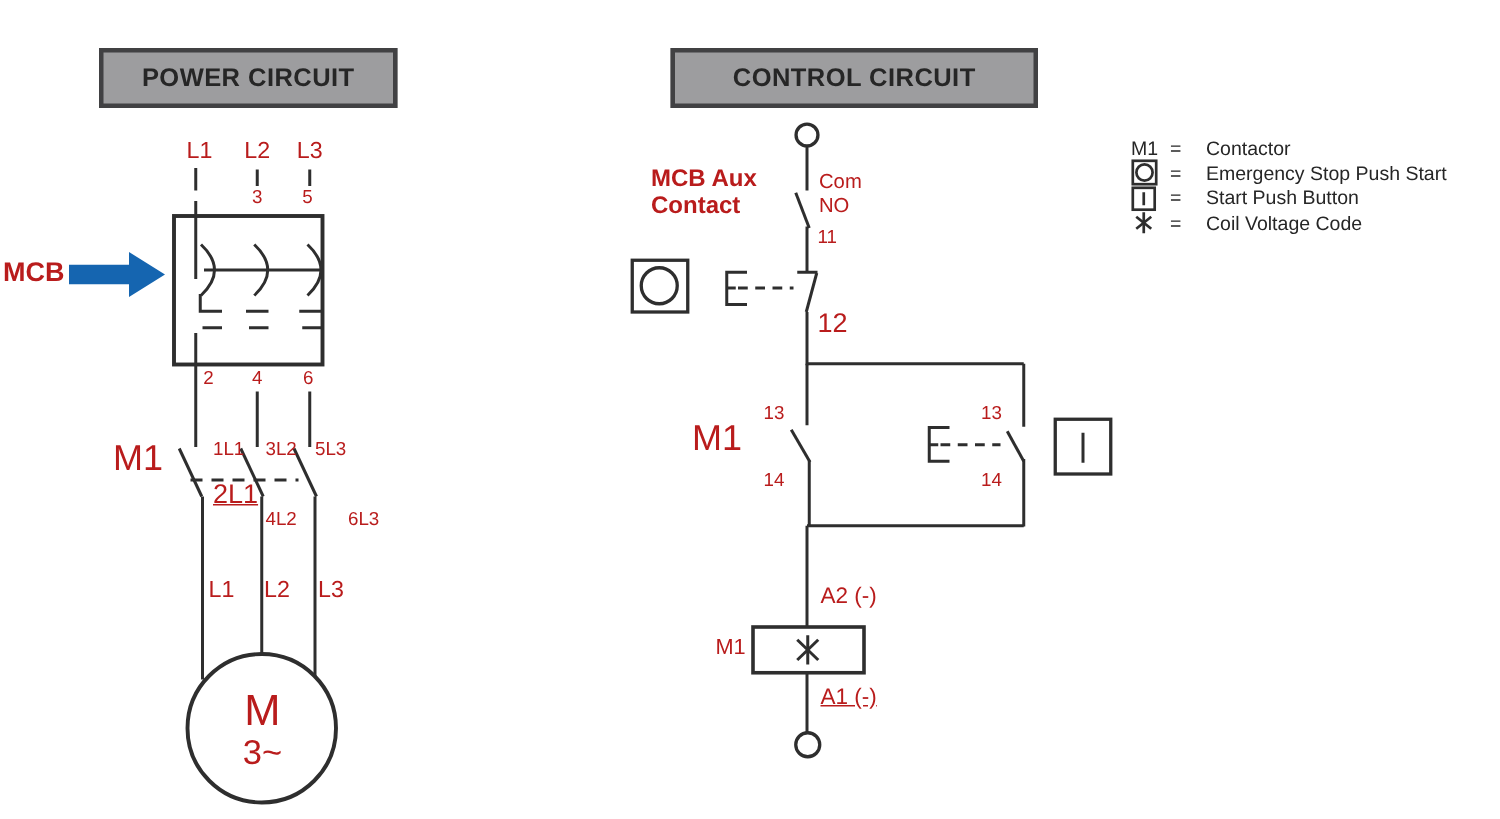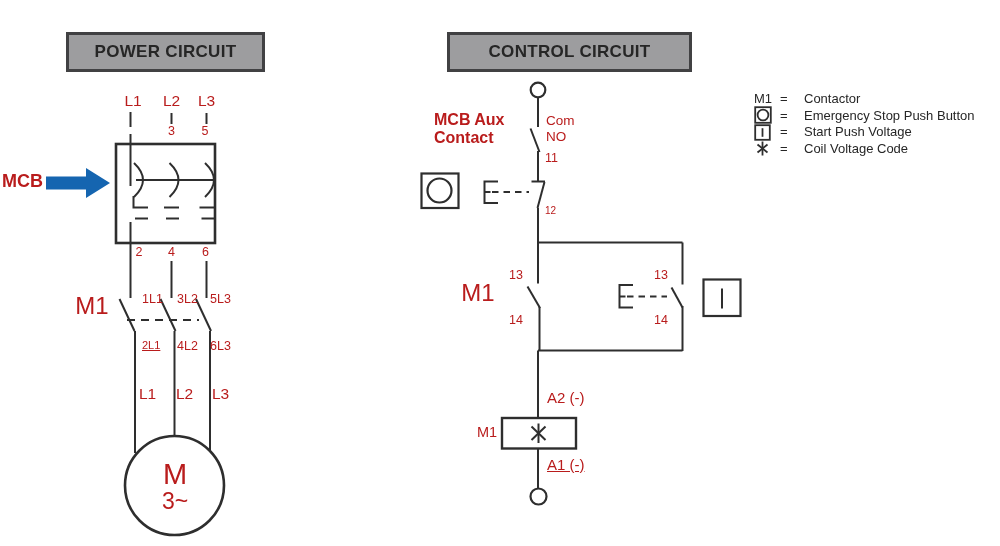--- a/index.html
+++ b/index.html
@@ -150,39 +150,39 @@
   <div class="lbl ctr" style="left:139px;top:246px;font-size:12.5px;">2</div>
   <div class="lbl ctr" style="left:171.5px;top:246px;font-size:12.5px;">4</div>
   <div class="lbl ctr" style="left:205.5px;top:246px;font-size:12.5px;">6</div>
 
   <div class="lbl ctr" style="left:92px;top:294px;font-size:24px;">M1</div>
 
   <div class="lbl" style="left:142px;top:293px;font-size:12.5px;">1L1</div>
   <div class="lbl" style="left:177px;top:293px;font-size:12.5px;">3L2</div>
   <div class="lbl" style="left:210px;top:293px;font-size:12.5px;">5L3</div>
 
-  <div class="lbl" style="left:142px;top:340px;font-size:11px;text-decoration:underline;">2L1</div>
+  <div class="lbl" style="left:142px;top:320px;font-size:18px;text-decoration:underline;">2L1</div>
   <div class="lbl" style="left:177px;top:340px;font-size:12.5px;">4L2</div>
-  <div class="lbl" style="left:210px;top:340px;font-size:12.5px;">6L3</div>
+  <div class="lbl" style="left:210px;top:340px;font-size:12.5px;padding-left:22px;">6L3</div>
 
   <div class="lbl" style="left:139px;top:386px;font-size:15.5px;">L1</div>
   <div class="lbl" style="left:176px;top:386px;font-size:15.5px;">L2</div>
   <div class="lbl" style="left:212px;top:386px;font-size:15.5px;">L3</div>
 
   <div class="lbl ctr" style="left:175px;top:460px;font-size:29px;">M</div>
   <div class="lbl ctr" style="left:175px;top:490px;font-size:23px;">3~</div>
 
   <div class="lbl b" style="left:434px;top:112px;font-size:16px;">MCB Aux</div>
   <div class="lbl b" style="left:434px;top:130px;font-size:16px;">Contact</div>
 
   <div class="lbl" style="left:546px;top:114px;font-size:13.5px;">Com</div>
   <div class="lbl" style="left:546px;top:130px;font-size:13.5px;">NO</div>
 
   <div class="lbl" style="left:545px;top:152px;font-size:12.5px;">11</div>
-  <div class="lbl" style="left:545px;top:206px;font-size:10px;">12</div>
+  <div class="lbl" style="left:545px;top:206px;font-size:18px;">12</div>
 
   <div class="lbl ctr" style="left:478px;top:281px;font-size:24px;">M1</div>
   <div class="lbl ctr" style="left:516px;top:269px;font-size:12.5px;">13</div>
   <div class="lbl ctr" style="left:516px;top:314px;font-size:12.5px;">14</div>
 
   <div class="lbl ctr" style="left:661px;top:269px;font-size:12.5px;">13</div>
   <div class="lbl ctr" style="left:661px;top:314px;font-size:12.5px;">14</div>
 
   <div class="lbl" style="left:547px;top:390px;font-size:15px;">A2 (-)</div>
   <div class="lbl ctr" style="left:487px;top:425px;font-size:14.5px;">M1</div>
@@ -195,31 +195,31 @@
       <span class="legend-label">Contactor</span>
     </div>
     <div class="legend-row">
       <span class="legend-sym">
         <svg width="18" height="18" viewBox="0 0 18 18" fill="none" stroke="#2e2e2e">
           <rect x="1.2" y="1.2" width="15.6" height="15.6" stroke-width="1.8"></rect>
           <circle cx="9" cy="9" r="5.4" stroke-width="1.8"></circle>
         </svg>
       </span>
       <span class="legend-eq">=</span>
-      <span class="legend-label">Emergency Stop Push Button</span>
+      <span class="legend-label">Emergency Stop Push Start</span>
     </div>
     <div class="legend-row">
       <span class="legend-sym">
         <svg width="17" height="17" viewBox="0 0 17 17" fill="none" stroke="#2e2e2e">
           <rect x="1.2" y="1.2" width="14.6" height="14.6" stroke-width="1.8"></rect>
           <path d="M8.5 4.2 V12.8" stroke-width="1.8"></path>
         </svg>
       </span>
       <span class="legend-eq">=</span>
-      <span class="legend-label">Start Push Voltage</span>
+      <span class="legend-label">Start Push Button</span>
     </div>
     <div class="legend-row">
       <span class="legend-sym">
         <svg width="17" height="17" viewBox="0 0 17 17" fill="none" stroke="#2e2e2e">
           <path d="M8.5 1.5 V15.5" stroke-width="1.8"></path>
           <path d="M3.5 4.5 L13.5 12.5" stroke-width="1.8"></path>
           <path d="M13.5 4.5 L3.5 12.5" stroke-width="1.8"></path>
         </svg>
       </span>
       <span class="legend-eq">=</span>

